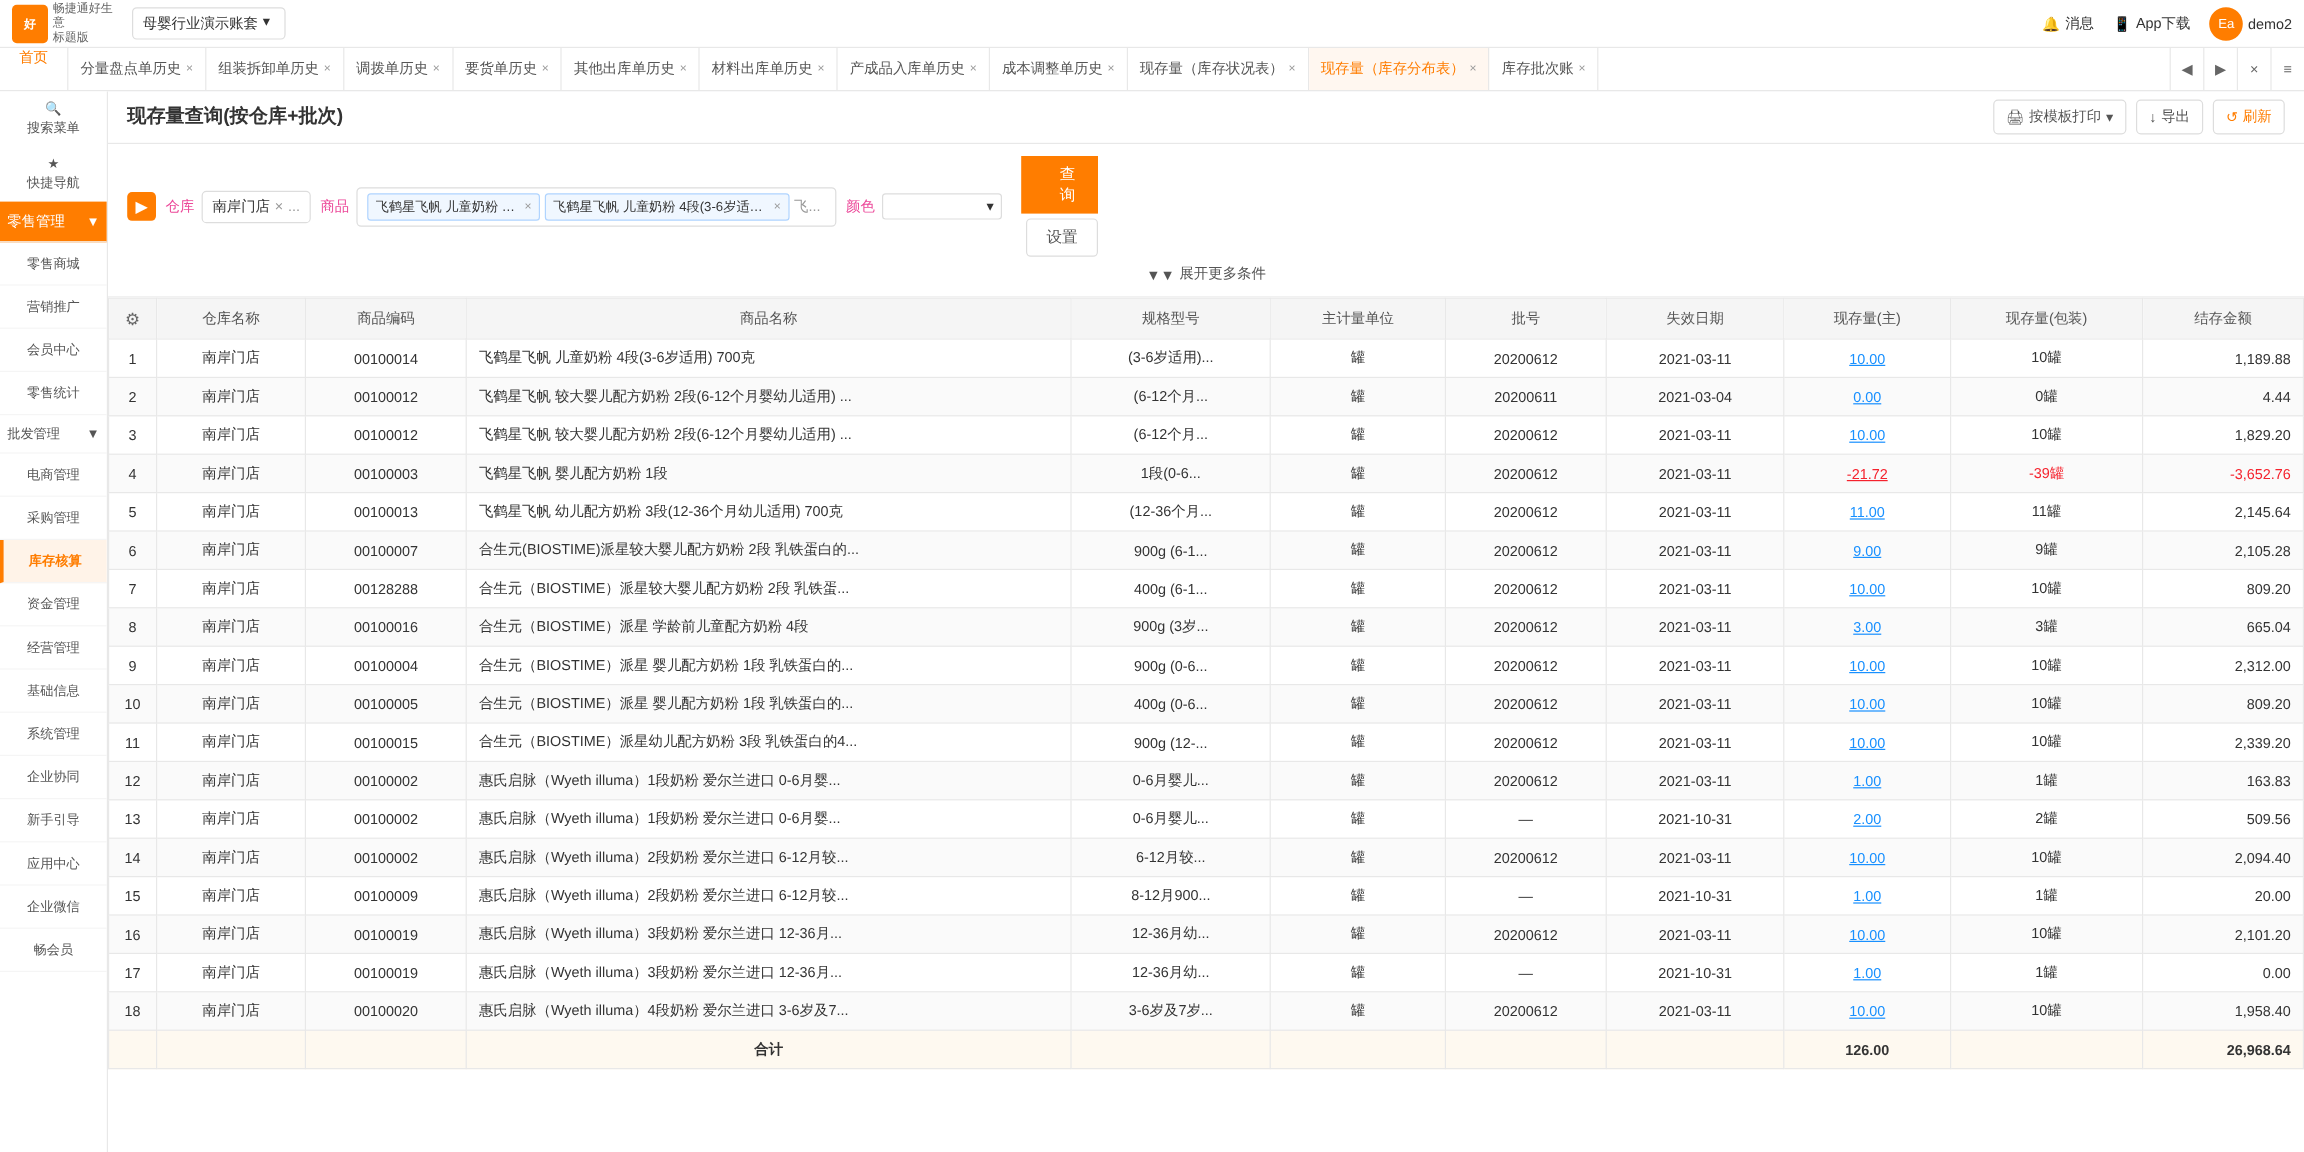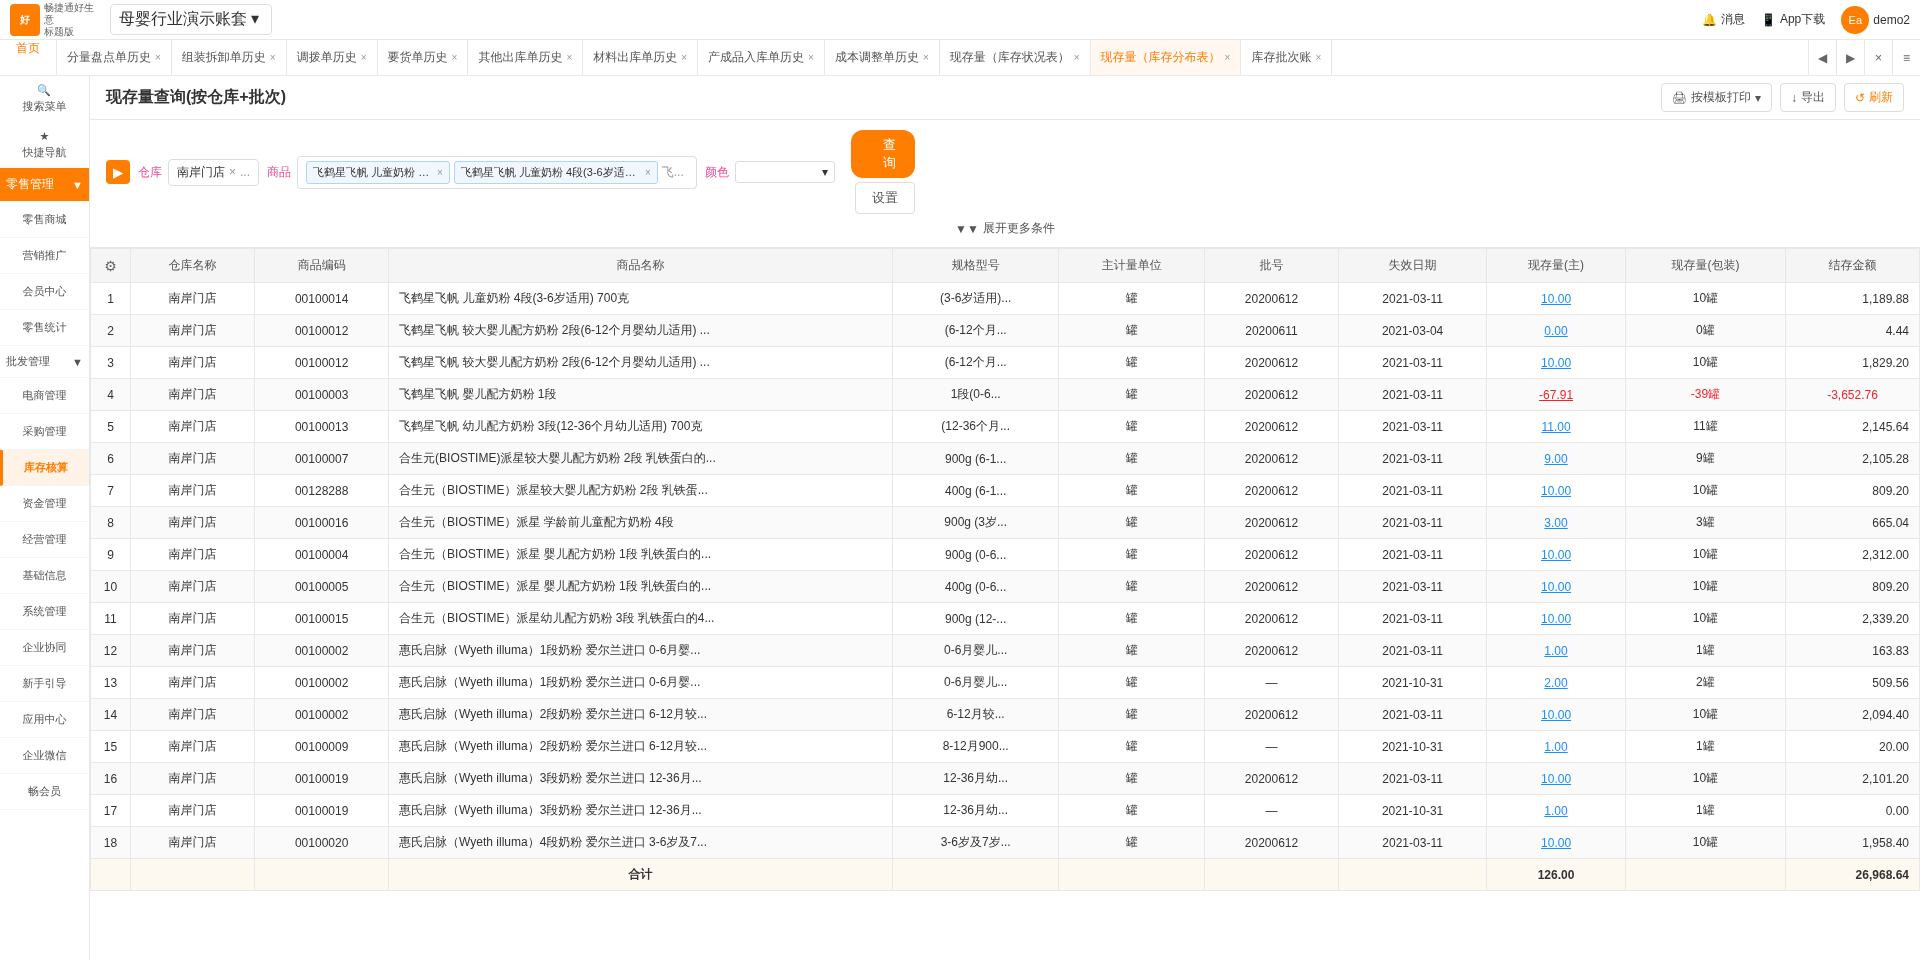--- a/index.html
+++ b/index.html
@@ -3,21 +3,21 @@
   <meta charset="utf-8">
   <style>
     * { box-sizing: border-box; margin: 0; padding: 0; }
     body { font-family: "Microsoft YaHei", Arial, sans-serif; font-size: 12px; background: #f5f5f5; color: #333; width: 1920px; height: 960px; overflow: hidden; display: flex; flex-direction: column; }
 
     
     .top-bar { background: #fff; height: 40px; display: flex; align-items: center; border-bottom: 1px solid #e8e8e8; padding: 0 10px; flex-shrink: 0; }
     .logo { display: flex; align-items: center; width: 90px; flex-shrink: 0; }
     .logo-icon { width: 32px; height: 32px; background: #ff7d00; border-radius: 4px; display: flex; align-items: center; justify-content: center; color: white; font-size: 10px; font-weight: bold; margin-right: 4px; }
     .logo-text { font-size: 10px; color: #666; line-height: 1.2; }
-    .dropdown-trigger { display: flex; align-items: flex-start; padding: 4px 8px; border: 1px solid #ddd; border-radius: 4px; cursor: pointer; font-size: 16px; color: #333; margin-left: 10px; }
+    .dropdown-trigger { display: flex; align-items: flex-start; padding: 4px 8px; border: 1px solid #ddd; border-radius: 4px; cursor: pointer; font-size: 12px; color: #333; margin-left: 10px; }
     .dropdown-trigger span { margin-right: 4px; }
     .top-right { margin-left: auto; display: flex; align-items: center; gap: 16px; }
     .top-right-item { display: flex; align-items: center; gap: 4px; font-size: 12px; color: #333; cursor: pointer; }
     .avatar { width: 28px; height: 28px; border-radius: 50%; background: #ff7d00; display: flex; align-items: center; justify-content: center; color: white; font-size: 11px; }
 
     
     .tab-bar { background: #fff; height: 36px; display: flex; align-items: center; border-bottom: 1px solid #e8e8e8; flex-shrink: 0; overflow: hidden; }
     .tab-home { padding: 0 16px; height: 100%; display: flex; align-items: flex-start; color: #ff7d00; font-size: 12px; cursor: pointer; border-right: 1px solid #e8e8e8; }
     .tab-item { padding: 0 10px; height: 100%; display: flex; align-items: center; color: #555; font-size: 12px; cursor: pointer; border-right: 1px solid #e8e8e8; white-space: nowrap; position: relative; }
     .tab-item.active { color: #ff7d00; background: #fff7f0; }
@@ -64,21 +64,21 @@
     thead th:first-child { width: 40px; }
     tbody td { padding: 7px 10px; border: 1px solid #e8e8e8; text-align: center; color: #333; }
     tbody tr:nth-child(even) { background: #fafafa; }
     .num-link { color: #1890ff; text-decoration: underline; cursor: pointer; }
     .num-negative { color: #f5222d; }
     .total-row { background: #fef9f0 !important; font-weight: bold; }
     .total-row td { background: #fef9f0; }
     .settings-icon { font-size: 14px; cursor: pointer; color: #666; }
 
     
-    .btn-query { background: #ff7d00; color: white; border: none; border-radius: 12px; padding: 6px 32px; font-size: 13px; cursor: pointer; display: block; width: 60px; margin-bottom: 4px; }
+    .btn-query { background: #ff7d00; color: white; border: none; border-radius: 0; padding: 6px 32px; font-size: 13px; cursor: pointer; display: block; width: 60px; margin-bottom: 4px; }
     .btn-setting { background: #fff; color: #555; border: 1px solid #ddd; border-radius: 4px; padding: 6px 8px; font-size: 13px; cursor: pointer; display: block; width: 60px; }
     .query-btn-group { display: flex; flex-direction: column; align-items: flex-end; margin-left: 8px; flex-shrink: 0; }
     .color-dropdown { display: flex; align-items: center; padding: 3px 6px; border: 1px solid #ddd; border-radius: 3px; font-size: 12px; cursor: pointer; min-width: 80px; justify-content: space-between; }
   </style>
 </head>
 <body>
 
 <div class="top-bar">
   <div class="logo">
     <div class="logo-icon">
@@ -365,23 +365,23 @@
   </tr>
             <tr>
     <td style="text-align:center;">4</td>
     <td>南岸门店</td>
     <td>00100003</td>
     <td style="text-align:left;max-width:280px;overflow:hidden;text-overflow:ellipsis;white-space:nowrap;">飞鹤星飞帆 婴儿配方奶粉 1段</td>
     <td>1段(0-6...</td>
     <td>罐</td>
     <td>20200612</td>
     <td>2021-03-11</td>
-    <td class="num-link num-negative">-67.91</td>
+    <td class="num-link num-negative">-21.72</td>
     <td class="num-negative">-39罐</td>
-    <td class="num-negative" style="text-align:center;">-3,652.76</td>
+    <td class="num-negative" style="text-align:right;">-3,652.76</td>
   </tr>
             <tr>
     <td style="text-align:center;">5</td>
     <td>南岸门店</td>
     <td>00100013</td>
     <td style="text-align:left;max-width:280px;overflow:hidden;text-overflow:ellipsis;white-space:nowrap;">飞鹤星飞帆 幼儿配方奶粉 3段(12-36个月幼儿适用) 700克</td>
     <td>(12-36个月...</td>
     <td>罐</td>
     <td>20200612</td>
     <td>2021-03-11</td>

